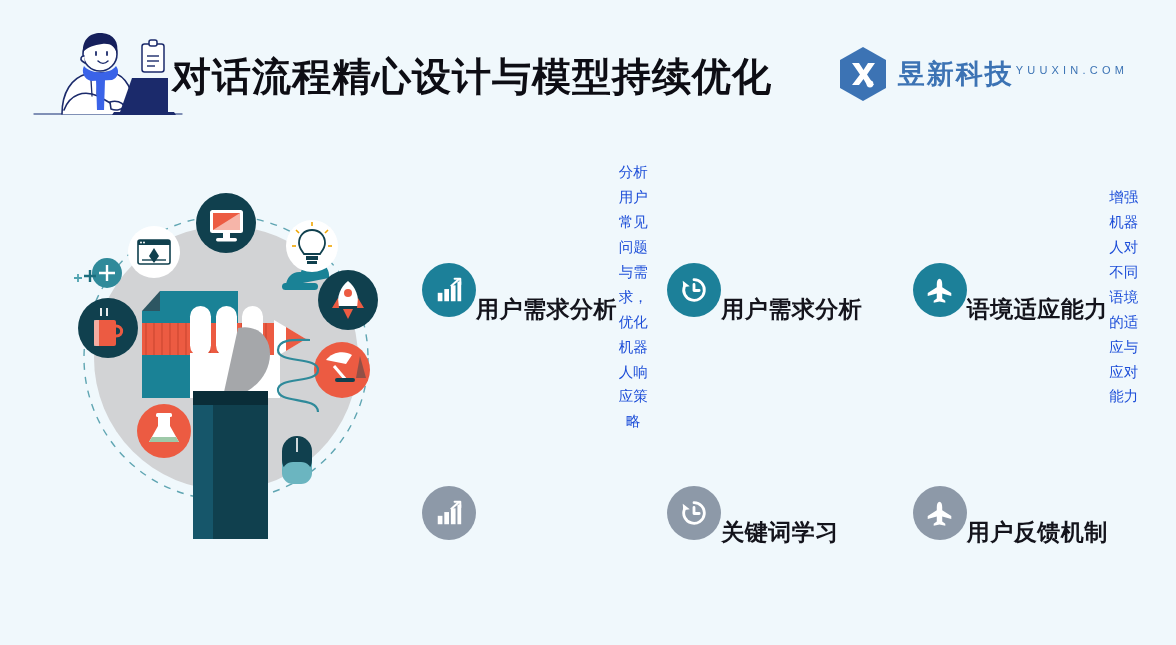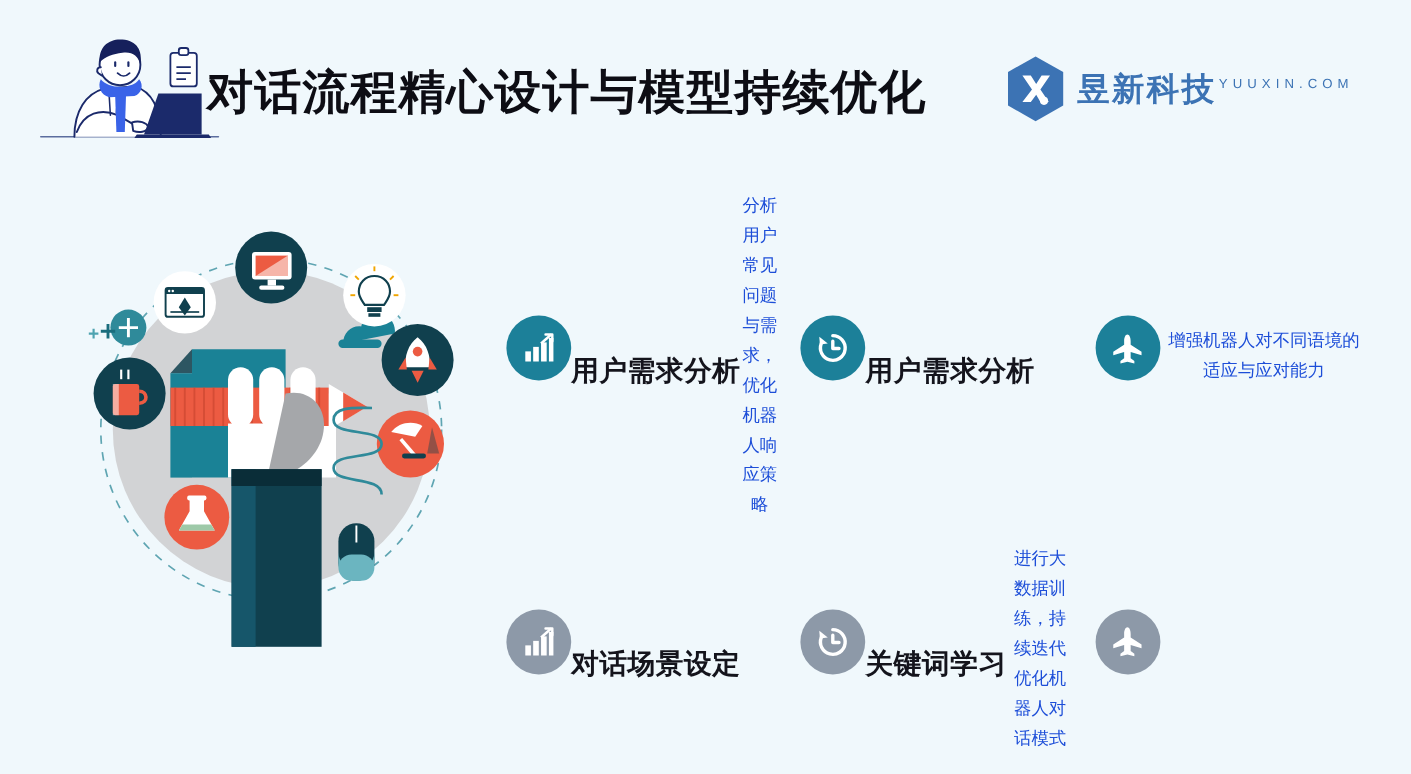--- a/index.html
+++ b/index.html
@@ -310,51 +310,51 @@
       </div>
       <div class="feature-title">用户需求分析</div>
     </div>
 
     <div class="feature-card">
       <div class="feature-icon" style="background:#1c8099">
         <svg viewBox="0 0 32 32" width="29" height="29">
           <path d="M16 3 c1.8 0 3 2.6 3 6.2 l0 3.2 l10 6.4 l0 3.4 l-10 -3 l0 5.6 l3.4 2.6 l0 2.2 l-6.4 -1.6 l-6.4 1.6 l0 -2.2 l3.4 -2.6 l0 -5.6 l-10 3 l0 -3.4 l10 -6.4 l0 -3.2 c0 -3.6 1.2 -6.2 3 -6.2 Z" fill="#ffffff"></path>
         </svg>
       </div>
+      <div class="feature-title">语境适应能力</div>
       <div class="feature-desc">增强机器人对不同语境的适应与应对能力</div>
     </div>
 
     <div class="feature-card">
       <div class="feature-icon" style="background:#8d99a8">
         <svg viewBox="0 0 32 32" width="30" height="30">
           <rect x="4" y="19" width="5" height="9" fill="#ffffff"></rect>
           <rect x="11" y="15" width="5" height="13" fill="#ffffff"></rect>
           <rect x="18" y="11" width="5" height="17" fill="#ffffff"></rect>
           <rect x="25" y="7" width="4" height="21" fill="#ffffff"></rect>
           <path d="M18 12 L27 4" stroke="#ffffff" stroke-width="2.2" fill="none"></path>
           <path d="M22 4 L28 4 L28 10" stroke="#ffffff" stroke-width="2.2" fill="none" stroke-linecap="round" stroke-linejoin="round"></path>
         </svg>
       </div>
-      <div class="feature-title">对话场景设定</div>
     </div>
 
     <div class="feature-card">
       <div class="feature-icon" style="background:#8d99a8">
         <svg viewBox="0 0 32 32" width="30" height="30">
           <path d="M16 5 a11 11 0 1 1 -10.2 6.9" fill="none" stroke="#ffffff" stroke-width="3" stroke-linecap="round"></path>
           <path d="M4 6 L4.5 13 L11.5 12 Z" fill="#ffffff"></path>
           <path d="M16 10 L16 16.5 L21.5 16.5" fill="none" stroke="#ffffff" stroke-width="3" stroke-linecap="round" stroke-linejoin="round"></path>
         </svg>
       </div>
       <div class="feature-title">关键词学习</div>
-      <div class="feature-desc">进行大数据训练，持续迭代优化机器人对话模式</div>
     </div>
 
     <div class="feature-card">
       <div class="feature-icon" style="background:#8d99a8">
         <svg viewBox="0 0 32 32" width="29" height="29">
           <path d="M16 3 c1.8 0 3 2.6 3 6.2 l0 3.2 l10 6.4 l0 3.4 l-10 -3 l0 5.6 l3.4 2.6 l0 2.2 l-6.4 -1.6 l-6.4 1.6 l0 -2.2 l3.4 -2.6 l0 -5.6 l-10 3 l0 -3.4 l10 -6.4 l0 -3.2 c0 -3.6 1.2 -6.2 3 -6.2 Z" fill="#ffffff"></path>
         </svg>
       </div>
+      <div class="feature-title">用户反馈机制</div>
     </div>
 
   </div>
 </div>
 
 </body></html>

